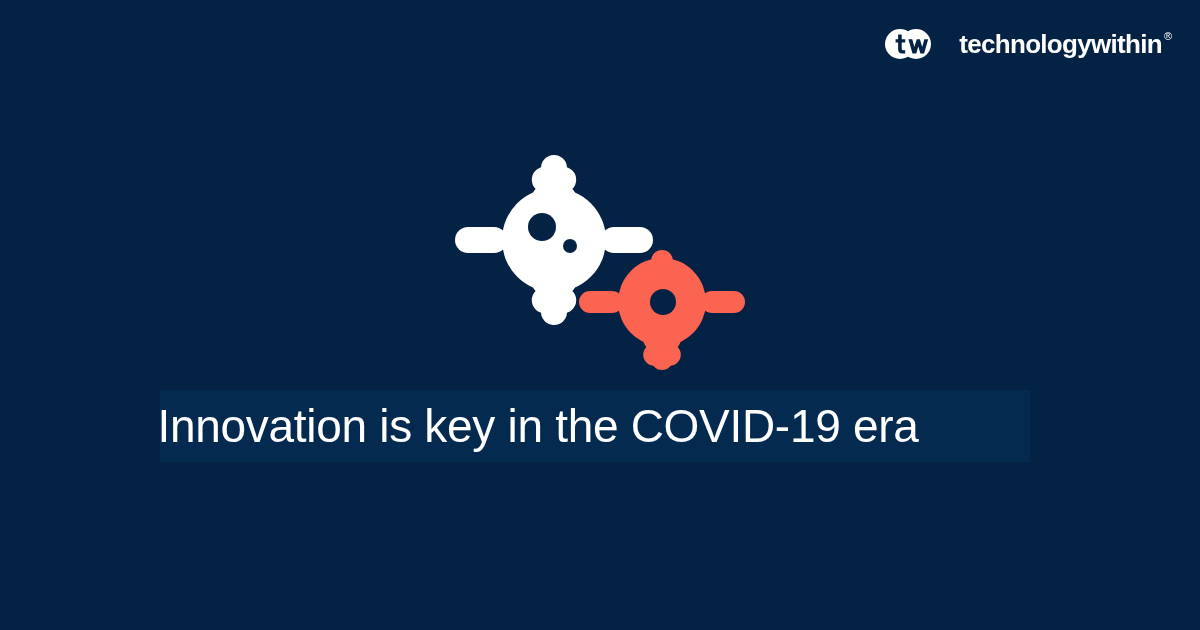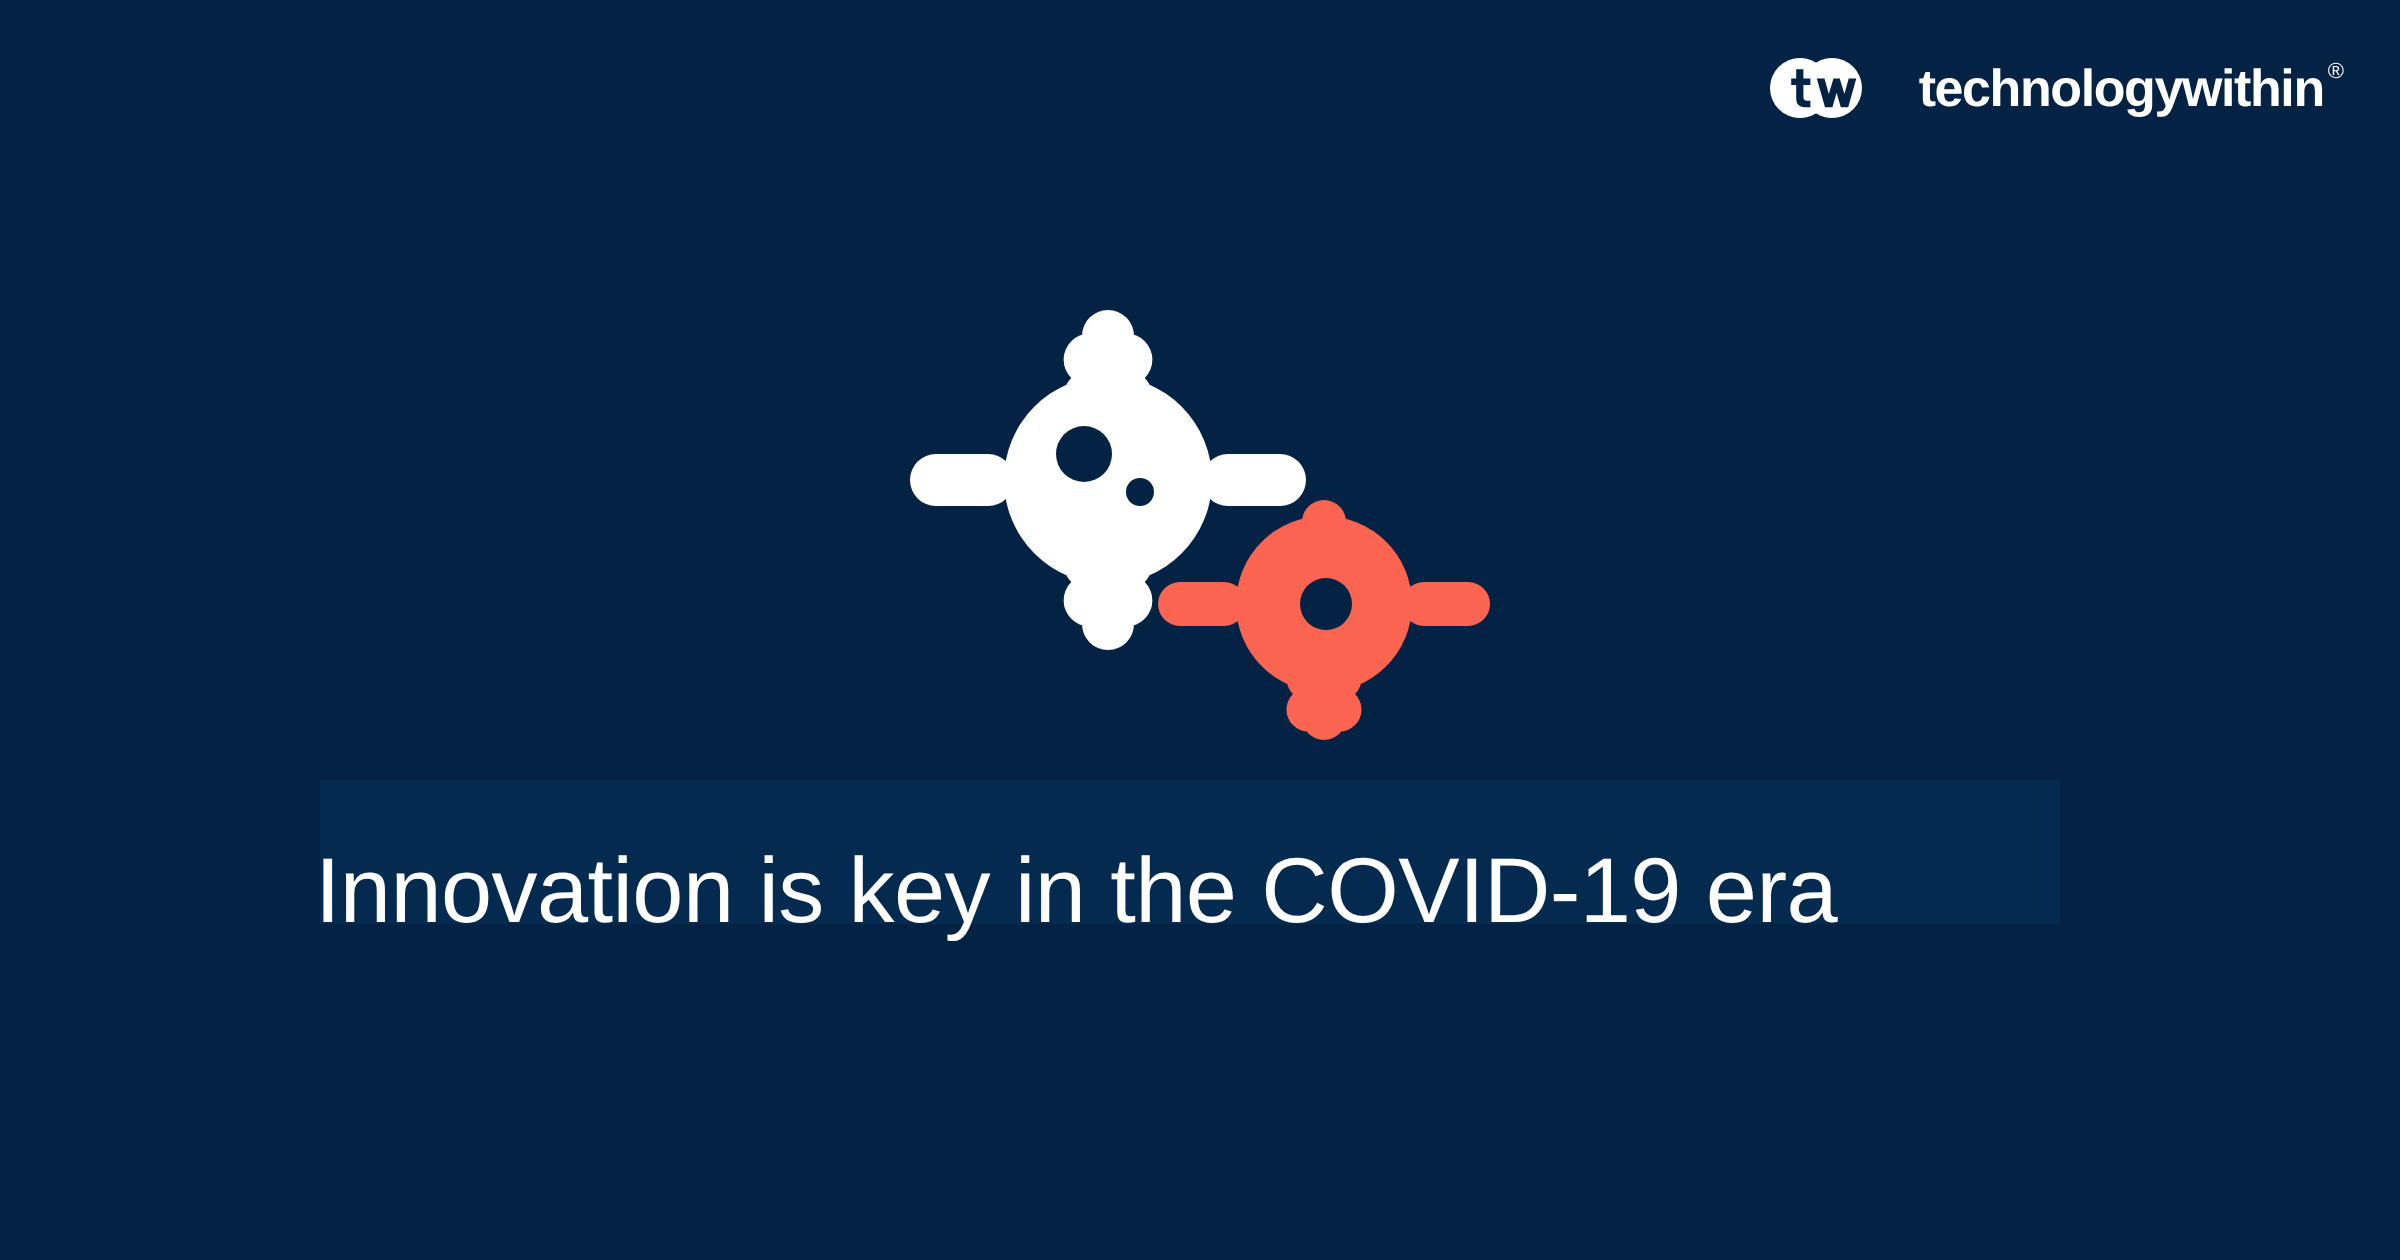--- a/index.html
+++ b/index.html
@@ -90,21 +90,20 @@
     top: 396px;
     width: 1076px;
     text-align: center;
     color: #ffffff;
     font-family: "Liberation Sans", sans-serif;
     font-size: 46px;
     font-weight: normal;
     letter-spacing: -0.3px;
     line-height: 60px;
     white-space: nowrap;
-    margin-top: 19px;
   }
 </style>
 </head>
 <body>
 
 <div id="banner">
 
   <div class="text-band"></div>
 
   <div class="brand-logo">

